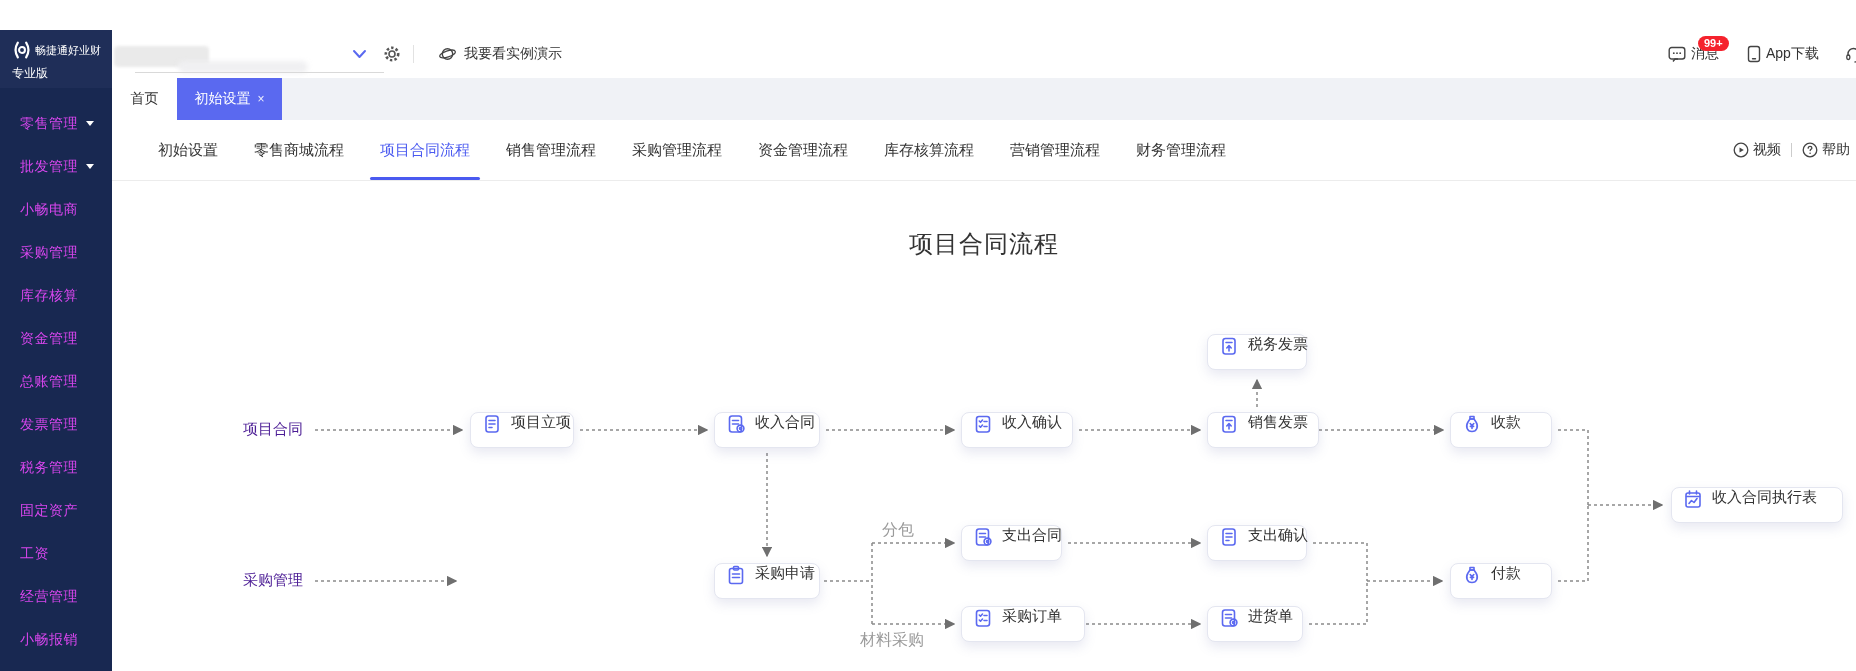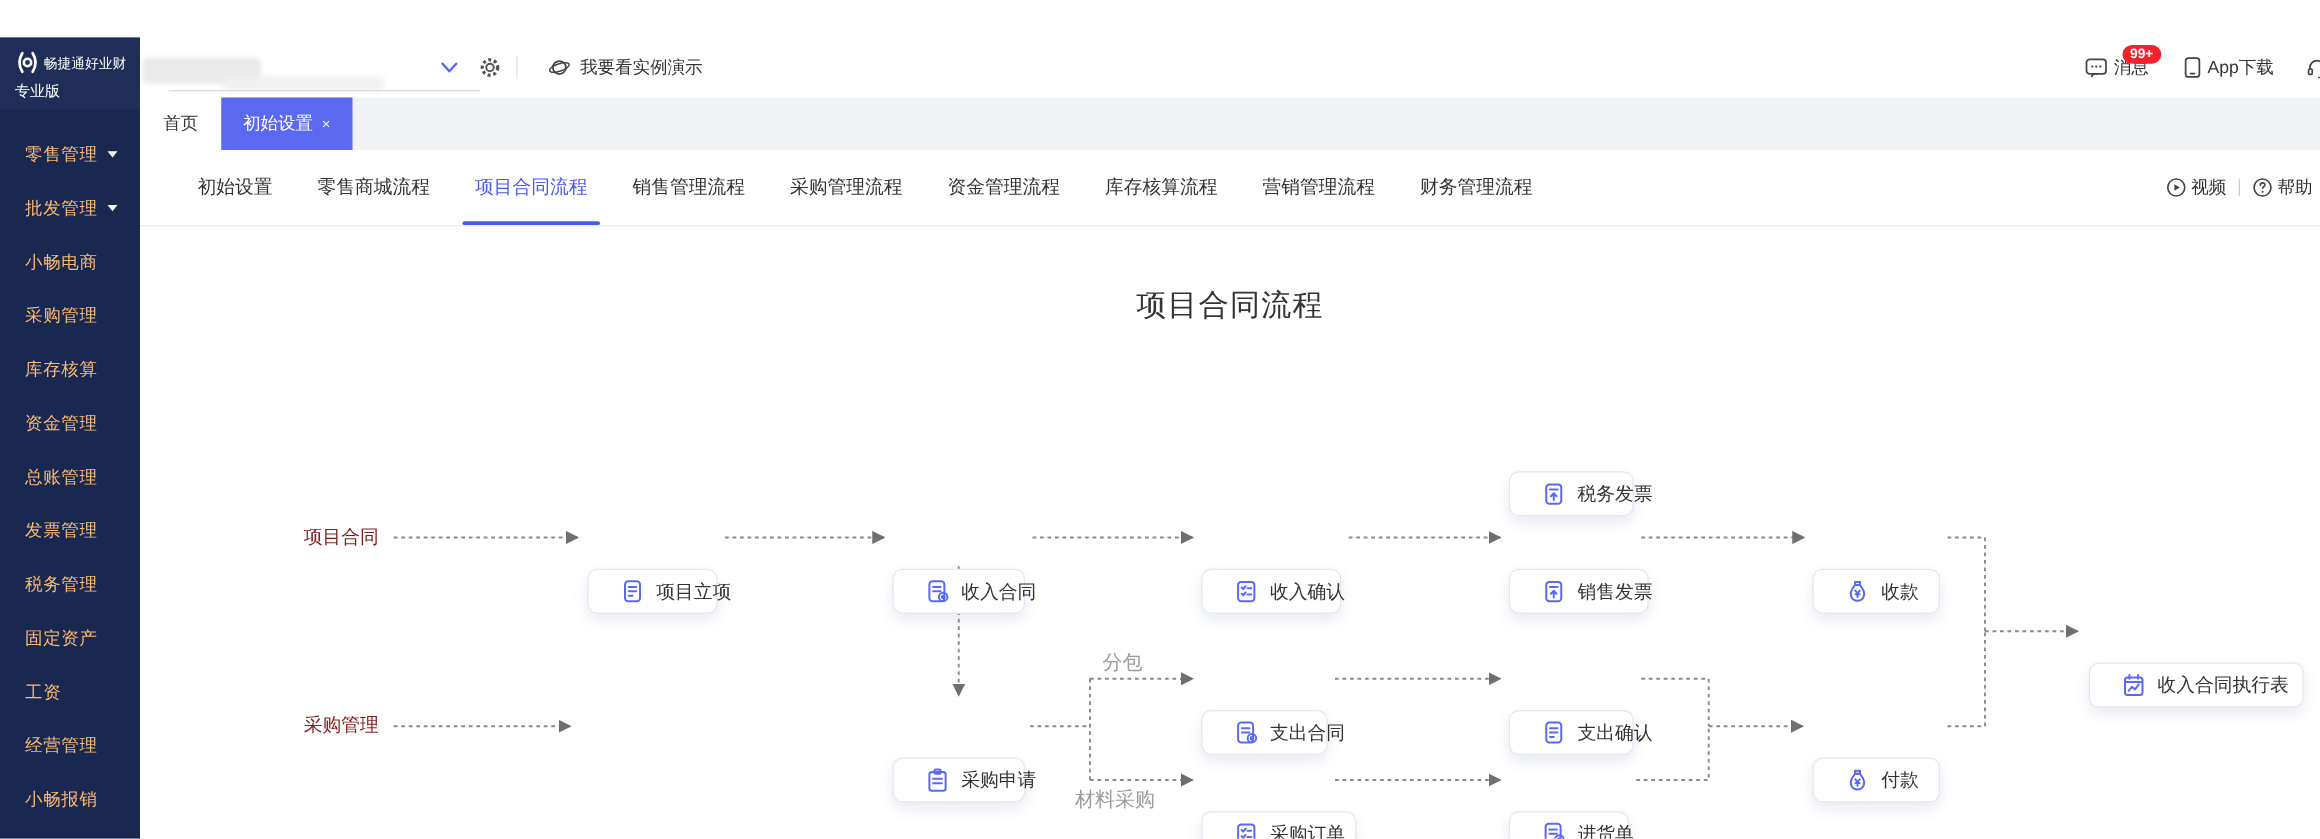--- a/index.html
+++ b/index.html
@@ -10,21 +10,21 @@
   }
   
   .sidebar{position:absolute;left:0;top:30px;width:112px;height:641px;
     background:#182851;overflow:hidden;z-index:5;}
   .logo-block{padding:8px 8px 4px 10px;background:#1f2e58;}
   .logo-row{display:flex;align-items:center;gap:1px;}
   .brand-name{color:#fff;font-size:11px;white-space:nowrap;}
   .edition{color:#fff;font-size:12px;margin:3px 0 2px 2px;}
   .menu{margin-top:14px;}
   .menu-item{position:relative;height:43px;line-height:43px;padding-left:20px;
-    color:#fdba74;font-size:14px;letter-spacing:.5px;cursor:pointer;white-space:nowrap;}
+    color:#d946ef;font-size:14px;letter-spacing:.5px;cursor:pointer;white-space:nowrap;}
   .caret{position:absolute;right:18px;top:19px;width:0;height:0;
     border-left:4.5px solid transparent;border-right:4.5px solid transparent;
     border-top:5.5px solid #fff;}
   
   .topbar{position:absolute;left:112px;top:30px;right:0;height:48px;background:#fff;z-index:4;}
   .redact1{position:absolute;left:2px;top:16px;width:95px;height:21px;background:#eaeaea;
     border-radius:4px;filter:blur(1.5px);}
   .redact2{position:absolute;left:66px;top:31px;width:130px;height:12px;background:#f0f0f2;
     border-radius:6px;filter:blur(2.5px);}
   .search-underline{position:absolute;left:23px;top:42px;width:249px;height:1px;background:#d9d9d9;}
@@ -56,25 +56,25 @@
   .nav-item.active::after{content:"";position:absolute;left:-10px;right:-10px;bottom:0;height:3px;
     background:#4a5af0;border-radius:2px;}
   .nav-right{position:absolute;right:6px;top:0;height:60px;display:flex;align-items:center;gap:6px;
     font-size:14px;color:#333;}
   .nav-right .sep{width:1px;height:14px;background:#ccc;margin:0 4px;}
   .nav-right .grp{display:flex;align-items:center;gap:4px;cursor:pointer;}
   .flow-title{position:absolute;left:0;right:0;top:108px;text-align:center;font-size:24px;
     color:#333;letter-spacing:1px;}
   
   .flow-svg{position:absolute;left:0;top:0;pointer-events:none;}
-  .lane-label{position:absolute;font-size:15px;color:#7f1d1d;white-space:nowrap;}
+  .lane-label{position:absolute;font-size:15px;color:#4c1d95;white-space:nowrap;}
   .branch-label{position:absolute;font-size:16px;color:#9b9b9b;white-space:nowrap;}
   .node{position:absolute;height:36px;background:#fff;border:1px solid #e4e6f0;border-radius:8px;
-    box-shadow:0 5px 12px rgba(110,120,175,.16);display:flex;align-items:center;gap:8px;
-    padding-left:24px;font-size:15px;color:#333;white-space:nowrap;cursor:pointer;box-sizing:border-box;margin-top:43px;}
+    box-shadow:0 5px 12px rgba(110,120,175,.16);display:flex;gap:8px;
+    padding-left:10px;font-size:15px;color:#333;white-space:nowrap;cursor:pointer;box-sizing:border-box;}
   .nicon{flex:0 0 auto;display:block;}
   .icon-stroke{stroke:#5b69f0;fill:none;stroke-width:1.6;stroke-linecap:round;stroke-linejoin:round;}
 </style>
 </head>
 <body>
 
 <svg width="0" height="0" style="position:absolute">
   <defs>
     <symbol id="sym-doc" viewBox="0 0 22 22">
       <rect x="5" y="3" width="12" height="16" rx="2.5" class="icon-stroke"></rect>

